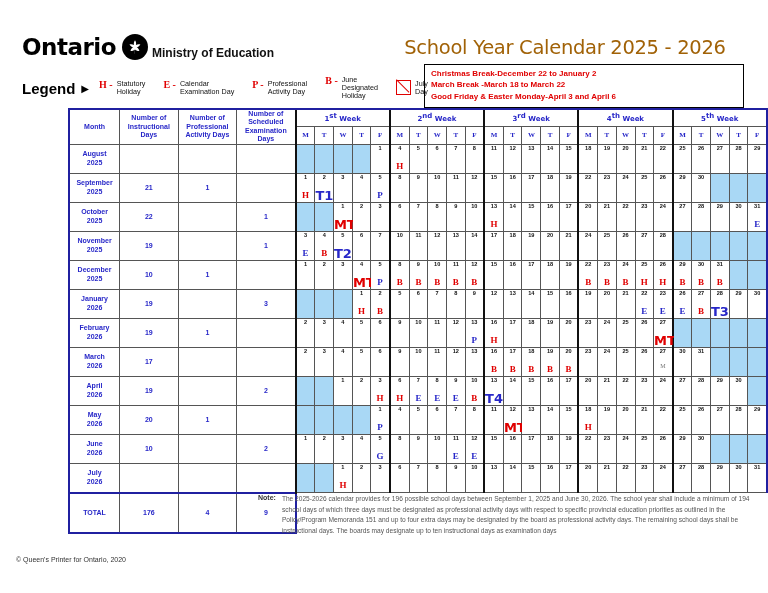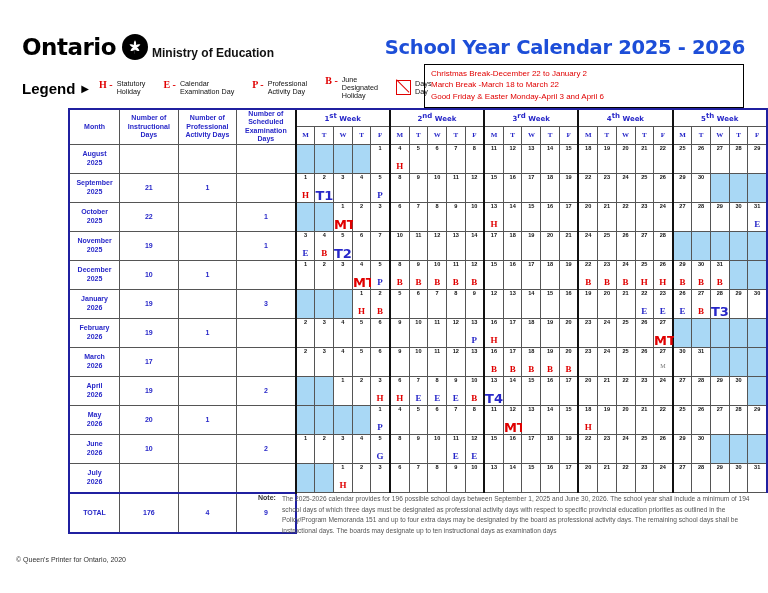--- a/index.html
+++ b/index.html
@@ -8,36 +8,36 @@
 
   
   .hdr{position:absolute;left:0;top:22px;width:768px;height:80px;padding-left:24px;}
   .brand{position:absolute;left:22px;top:12px;display:flex;align-items:center;gap:6px;}
   .brand-word{font-family:"DejaVu Sans",sans-serif;font-weight:bold;font-size:23px;letter-spacing:-.5px;color:#000;line-height:1;}
   .trillium{width:26px;height:26px;border-radius:50%;background:#000;display:flex;align-items:center;justify-content:center;}
   .trillium svg{display:block;}
   .ministry{position:absolute;left:152px;top:24px;font-size:12px;font-weight:bold;color:#111;}
 
   .title{position:absolute;left:380px;top:14px;width:370px;text-align:center;
-         font-family:"DejaVu Sans",sans-serif;font-weight:bold;font-size:19.5px;color:#1d4ed8;letter-spacing:-.3px;}
+         font-family:"DejaVu Sans",sans-serif;font-weight:normal;font-size:19.5px;color:#a16207;letter-spacing:-.3px;}
 
   
   .legend{position:absolute;left:22px;top:72px;height:32px;display:flex;align-items:center;}
   .legend-label{font-size:15px;font-weight:bold;color:#000;margin-right:6px;}
   .legend-arrow{font-size:10px;color:#000;margin-right:10px;}
   .lg{display:flex;align-items:flex-start;margin-right:18px;}
   .lg-key{font-family:"Liberation Serif",serif;font-weight:bold;font-size:10px;color:#e00000;margin-right:4px;line-height:1.05;}
   .lg-txt{font-size:7.2px;color:#111;line-height:1.15;}
   .halfbox{width:13px;height:13px;border:1.4px solid #e00000;position:relative;margin-right:4px;}
   .halfbox:after{content:"";position:absolute;left:-1px;top:-1px;width:1.4px;height:18px;background:#e00000;
                  transform:rotate(-45deg);transform-origin:top left;}
 
   .breaks{position:absolute;left:424px;top:64px;width:320px;height:44px;border:1px solid #000;
           padding:3px 4px 2px 6px;box-sizing:border-box;}
-  .breaks div{font-size:8px;font-weight:normal;color:#e00000;line-height:1.42;white-space:nowrap;}
+  .breaks div{font-size:8px;font-weight:bold;color:#e00000;line-height:1.42;white-space:nowrap;}
 
   
   table.cal{position:absolute;left:24px;top:108px;border-collapse:collapse;table-layout:fixed;margin-left:44px;}
   table.cal td,table.cal th{border:1px solid #555;padding:0;text-align:center;vertical-align:middle;
         font-size:7px;color:#2727c8;background:#fff;}
   .c-month{width:52px;}
   .c-num{width:61px;}
   .c-day{width:20.4px;}
 
   thead th{font-weight:bold;color:#2727c8;background:#cfe7fa;}
@@ -117,21 +117,21 @@
 
     <span class="lg">
       <span class="lg-key">B -</span>
       <span class="lg-txt" style="white-space:pre-line">June
 Designated
 Holiday</span>
     </span>
 
     <span class="lg">
       <span class="halfbox"></span>
-      <span class="lg-txt" style="white-space:pre-line">Days
+      <span class="lg-txt" style="white-space:pre-line">July
 Day</span>
     </span>
   </div>
 
   <div class="breaks">
     <div>Christmas Break-December 22 to January 2</div>
     <div> March Break -March 18 to March 22</div>
     <div>Good Friday &amp; Easter Monday-April 3 and April 6</div>
   </div>
 

